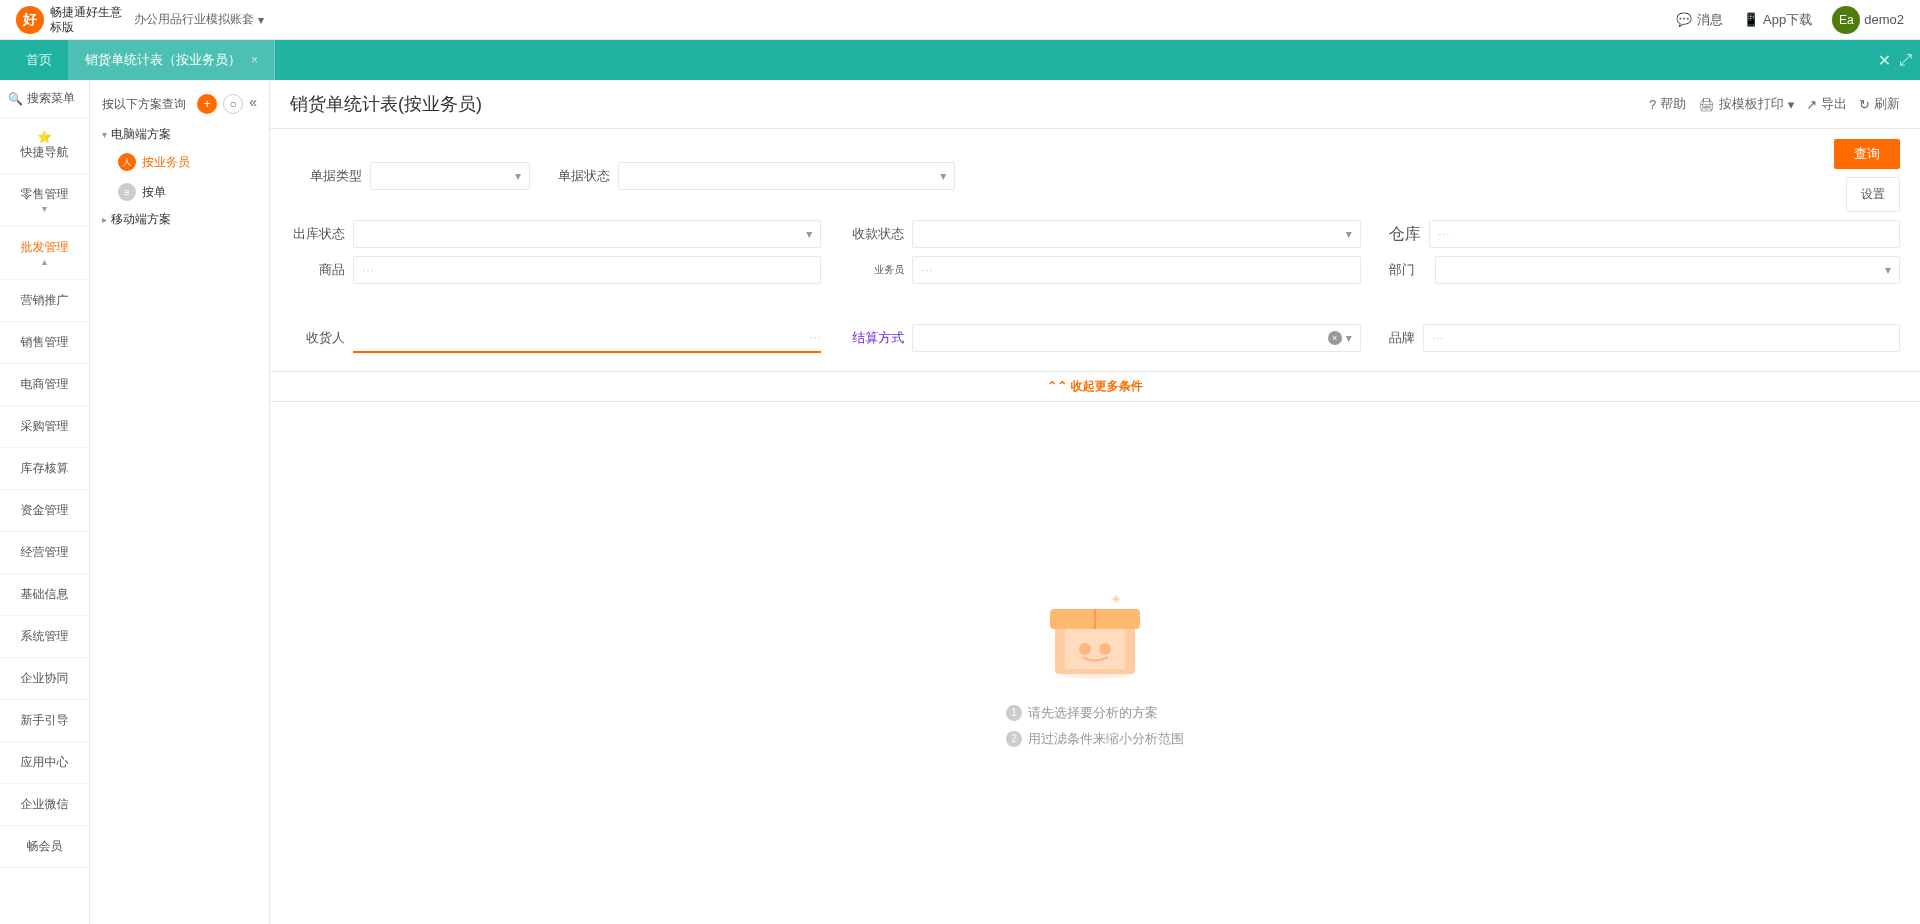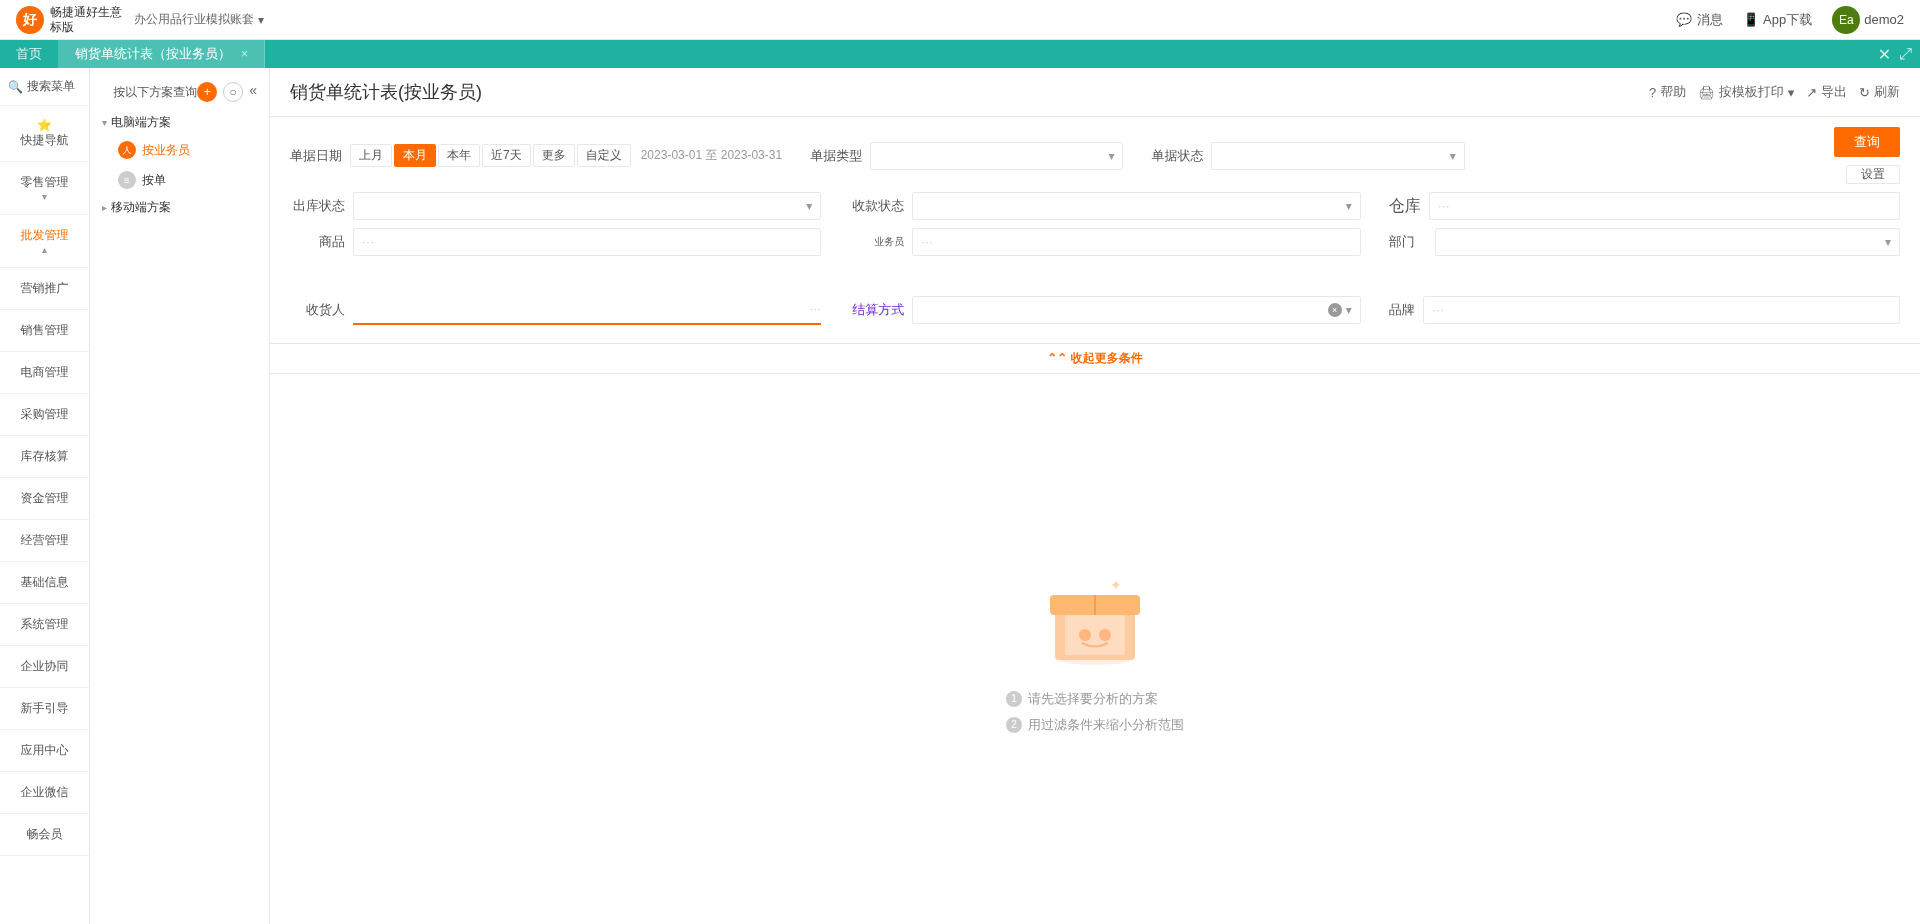--- a/index.html
+++ b/index.html
@@ -20,25 +20,26 @@
     .logo-area { display: flex; align-items: center; gap: 6px; }
     .logo-icon { width: 28px; height: 28px; background: #ff6b00; border-radius: 50%; display: flex; align-items: center; justify-content: center; color: white; font-size: 14px; font-weight: bold; }
     .logo-text { font-size: 12px; color: #333; line-height: 1.2; }
     .breadcrumb-area { color: #666; font-size: 12px; display: flex; align-items: center; gap: 4px; }
     .top-header-right { display: flex; align-items: center; gap: 20px; }
     .header-action { display: flex; align-items: center; gap: 4px; color: #555; font-size: 13px; cursor: pointer; }
     .avatar { width: 28px; height: 28px; border-radius: 50%; background: #4d7c0f; display: flex; align-items: center; justify-content: center; color: white; font-size: 12px; overflow: hidden; }
 
     
     .tab-bar {
-      height: 28px;
+      height: 40px;
       background: #20b2a0;
       display: flex;
       align-items: stretch;
       flex-shrink: 0;
+      padding-left: 10px;
     }
     .tab-item {
       display: flex;
       align-items: center;
       padding: 0 16px;
       color: rgba(255,255,255,0.85);
       cursor: pointer;
       font-size: 13px;
       gap: 6px;
       border-right: 1px solid rgba(255,255,255,0.2);
@@ -95,21 +96,21 @@
       width: 180px;
       background: #fff;
       border-right: 1px solid #e8e8e8;
       padding: 10px 0;
       flex-shrink: 0;
       overflow-y: auto;
     }
     .scheme-panel-header {
       display: flex;
       align-items: center;
-      justify-content: flex-end;
+      justify-content: space-between;
       padding: 4px 12px 8px;
       font-size: 13px;
       color: #333;
     }
     .scheme-panel-actions { display: flex; gap: 6px; }
     .scheme-btn { width: 20px; height: 20px; border-radius: 50%; background: #ff6b00; color: white; display: flex; align-items: center; justify-content: center; font-size: 12px; cursor: pointer; }
     .scheme-btn.outline { background: transparent; border: 1px solid #ccc; color: #666; }
     .scheme-collapse { color: #666; cursor: pointer; font-size: 14px; }
 
     .scheme-category {
@@ -178,21 +179,21 @@
       border: none;
       padding: 6px 20px;
       font-size: 13px;
       cursor: pointer;
       border-radius: 2px;
     }
     .btn-setting {
       background: #fff;
       color: #555;
       border: 1px solid #e8e8e8;
-      padding: 0 14px;
+      padding: 8px 14px;
       font-size: 12px;
       cursor: pointer;
       border-radius: 2px;
       margin-top: 4px;
     }
 
     
     .empty-state {
       flex: 1;
       display: flex;
@@ -423,32 +424,20 @@
             <span>↻</span>
             <span>刷新</span>
           </div>
         </div>
       </div>
 
       <div style="background:#fff; padding: 10px 20px; border-bottom: 1px solid #e8e8e8;">
 
         <div style="display:grid; grid-template-columns: auto 1fr 1fr 1fr auto; gap:8px; align-items:center; margin-bottom:8px;">
 
-          <div style="display:flex; align-items:center; gap:8px;">
-            <span style="color:#555; font-size:13px; white-space:nowrap;">单据日期</span>
-            <div style="display:flex; gap:2px;">
-              <button class="date-btn">上月</button>
-              <button class="date-btn active">本月</button>
-              <button class="date-btn">本年</button>
-              <button class="date-btn">近7天</button>
-              <button class="date-btn">更多</button>
-              <button class="date-btn">自定义</button>
-              <span style="color:#999; font-size:12px; margin-left:8px; align-self:center;">2023-03-01 至 2023-03-31</span>
-            </div>
-          </div>
 
           <div style="display:flex; align-items:center; gap:8px; padding-left:20px;">
             <span style="color:#555; font-size:13px; white-space:nowrap;">单据类型</span>
             <div class="select-control" style="flex:1; min-width:160px;">
               <span style="color:#ccc;"></span>
               <span>▾</span>
             </div>
           </div>
 
           <div style="display:flex; align-items:center; gap:8px; padding-left:20px;">

